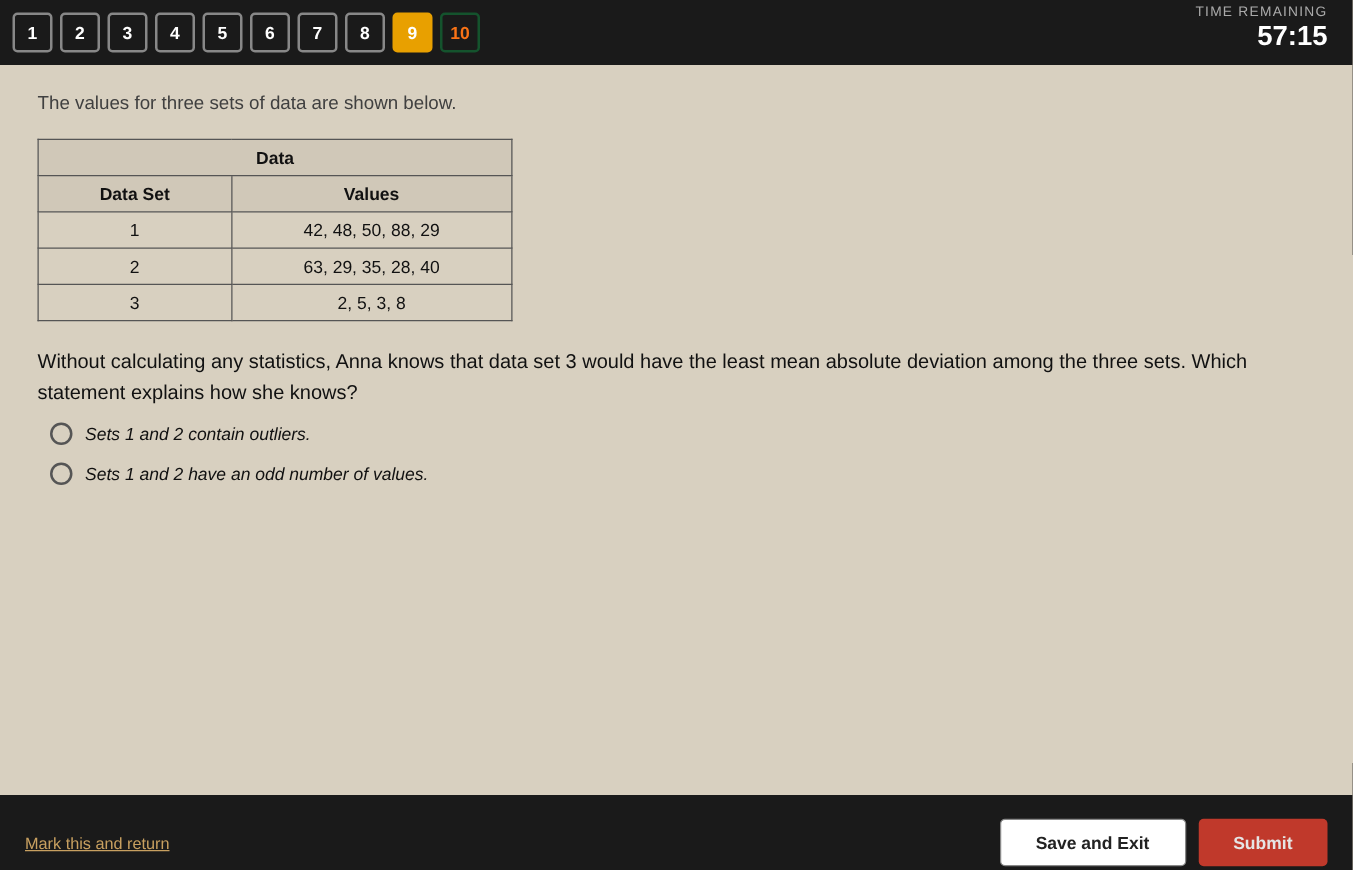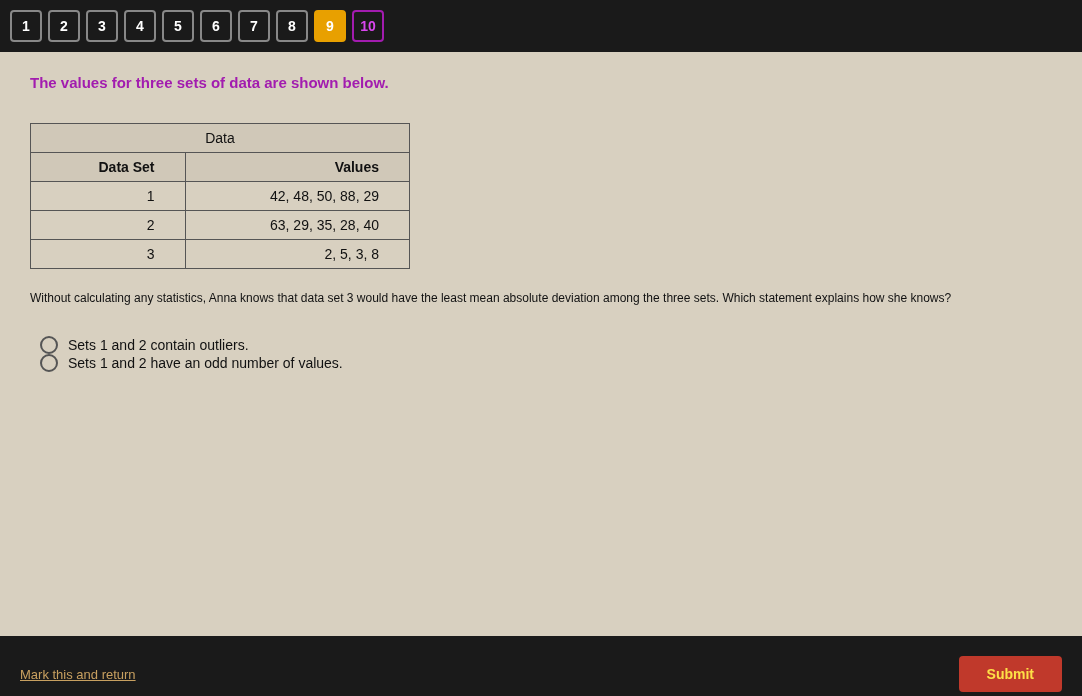--- a/index.html
+++ b/index.html
@@ -44,22 +44,22 @@
     }
 
     .q-num.active {
       background: #e8a000;
       border-color: #e8a000;
       color: #fff;
     }
 
     .q-num.current {
       background: transparent;
-      border: 2px solid #a21caf;
-      color: #d946ef;
+      border: 2px solid #14532d;
+      color: #f97316;
     }
 
     .time-remaining {
       position: absolute;
       right: 20px;
       top: 4px;
       text-align: right;
     }
 
     .time-label {
@@ -78,66 +78,66 @@
     .main-content {
       background: #d8d0c0;
       margin: 0;
       padding: 20px 30px;
       height: calc(696px - 52px - 60px);
       overflow-y: auto;
     }
 
     .question-text {
       font-size: 15px;
-      color: #a21caf;
-      margin-bottom: 28px;
+      color: #404040;
+      margin-bottom: 16px;
       line-height: 1.5;
-      font-weight: bold;
     }
 
     .data-table {
       border-collapse: collapse;
       margin-bottom: 20px;
       min-width: 380px;
     }
 
     .data-table th,
     .data-table td {
       border: 1px solid #555;
       padding: 6px 30px;
-      text-align: right;
+      text-align: center;
       font-size: 14px;
       color: #111;
       background: #d8d0c0;
     }
 
     .data-table .header-top {
       text-align: center;
-      font-weight: normal;
+      font-weight: bold;
       background: #d0c8b8;
     }
 
     .data-table .col-header {
       font-weight: bold;
       background: #d0c8b8;
     }
 
     .question-body {
-      font-size: 12px;
+      font-size: 16px;
       color: #111;
-      margin-bottom: 28px;
+      margin-bottom: 10px;
       line-height: 1.6;
     }
 
     .options-list {
       list-style: none;
       display: flex;
       flex-direction: column;
-      gap: 0;
+      gap: 14px;
       margin-left: 10px;
+      font-style: italic;
     }
 
     .option-item {
       display: flex;
       align-items: center;
       gap: 10px;
       font-size: 14px;
       color: #111;
       cursor: pointer;
     }
@@ -187,39 +187,43 @@
       border: 1px solid #888;
     }
 
     .btn-next {
       background: #888;
       color: #fff;
     }
 
     .btn-submit {
       background: #c0392b;
-      color: #fde047;
+      color: #e5e5e5;
     }
   </style>
 </head>
 <body>
 
 <div class="top-bar">
   <div class="question-numbers">
     <div class="q-num">1</div>
     <div class="q-num">2</div>
     <div class="q-num">3</div>
     <div class="q-num">4</div>
     <div class="q-num">5</div>
     <div class="q-num">6</div>
     <div class="q-num">7</div>
     <div class="q-num">8</div>
     <div class="q-num active">9</div>
     <div class="q-num current">10</div>
   </div>
+  <div class="time-remaining">
+    <div class="time-label">TIME REMAINING</div>
+    <div class="time-value">57:15</div>
+  </div>
 </div>
 
 <div class="main-content">
   <p class="question-text">The values for three sets of data are shown below.</p>
 
   <table class="data-table">
     <thead>
       <tr>
         <th class="header-top" colspan="2">Data</th>
       </tr>
@@ -254,15 +258,16 @@
     <li class="option-item">
       <div class="radio-circle"></div>
       <span>Sets 1 and 2 have an odd number of values.</span>
     </li>
   </ul>
 </div>
 
 <div class="bottom-bar">
   <span class="mark-return">Mark this and return</span>
   <div class="bottom-buttons">
+    <button class="btn btn-save">Save and Exit</button>
     <button class="btn btn-submit">Submit</button>
   </div>
 </div>
 
 </body></html>

